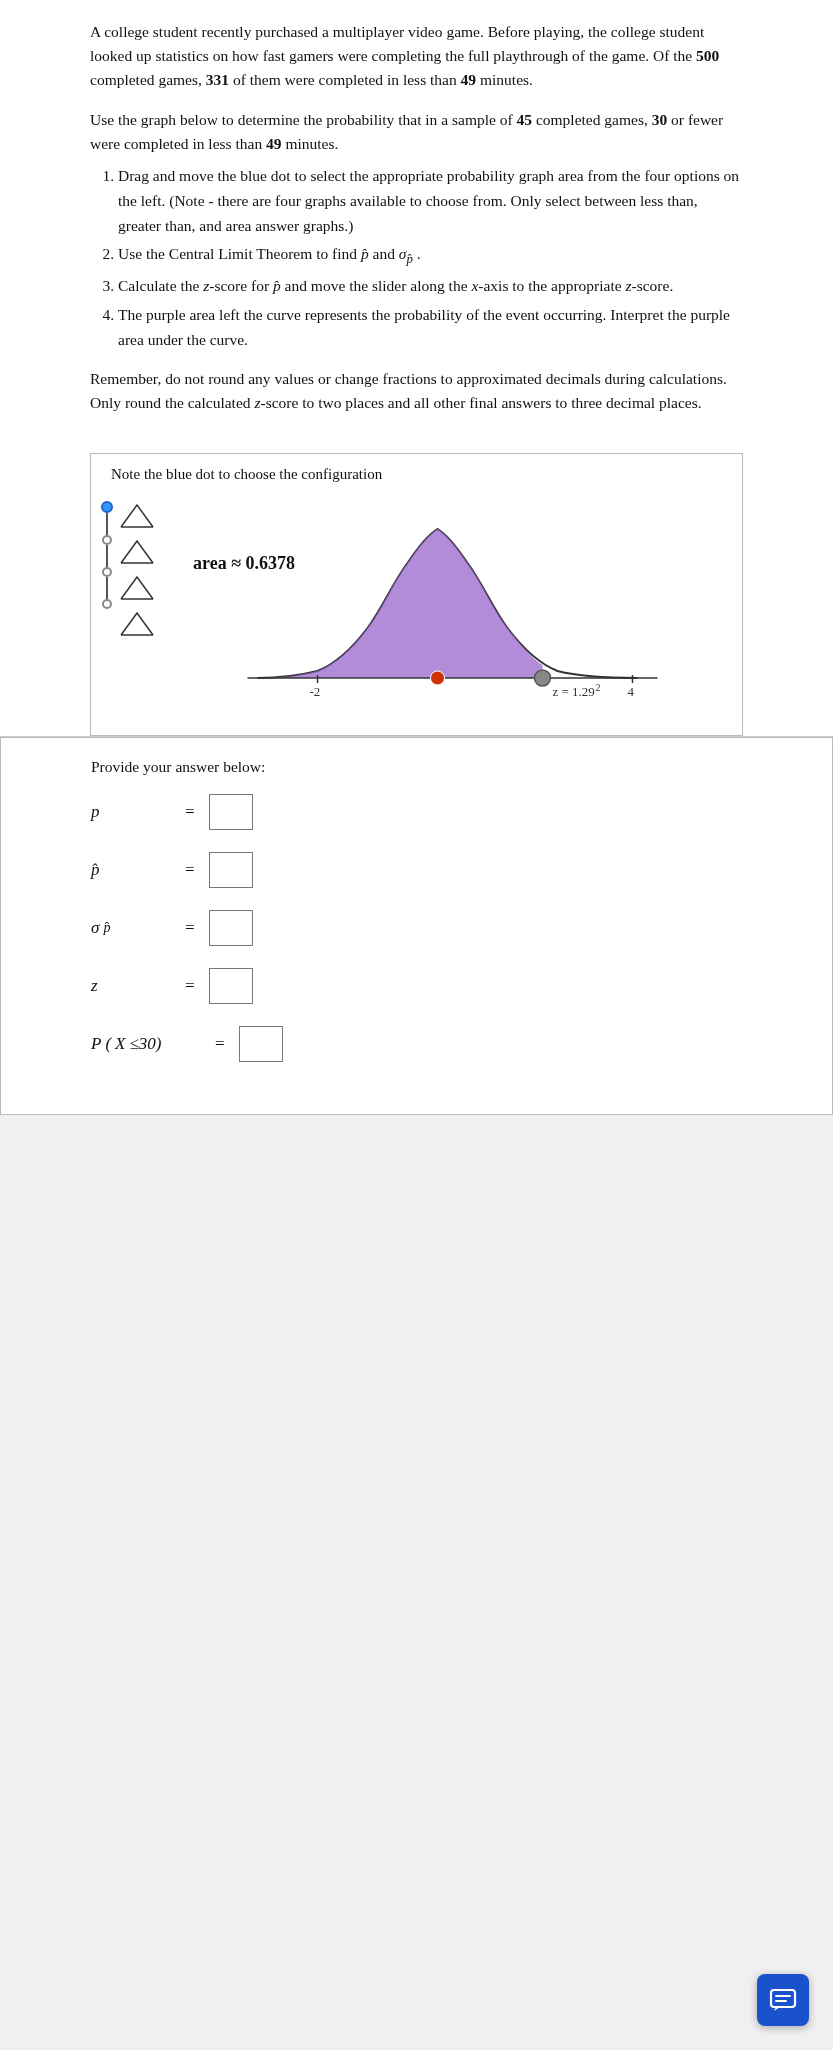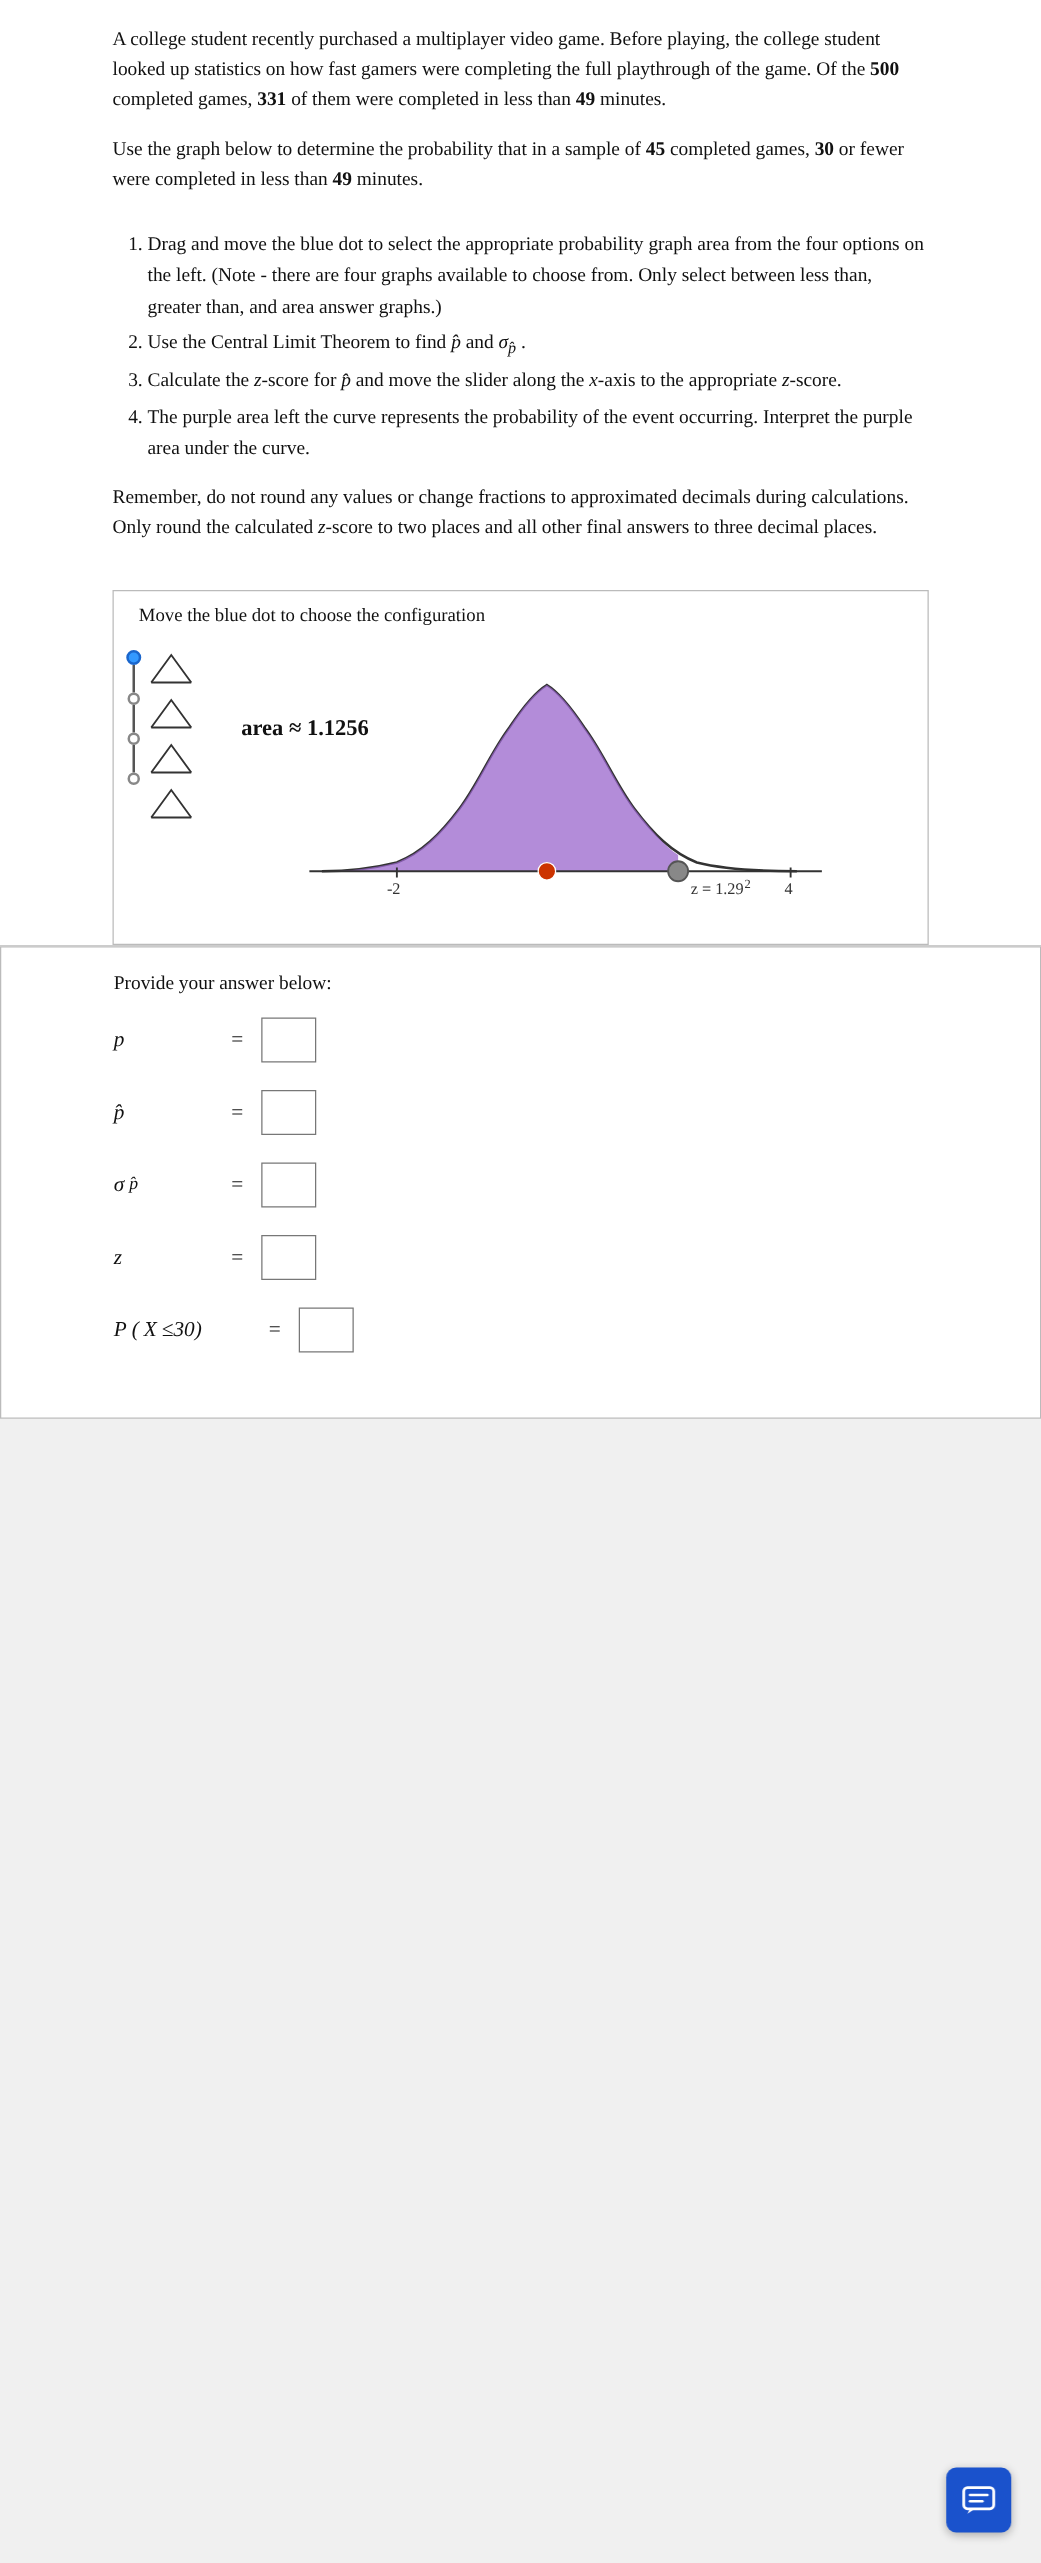--- a/index.html
+++ b/index.html
@@ -27,21 +27,21 @@
       margin-bottom: 16px;
       font-family: Liberation Serif, serif;
     }
     .problem-text strong, .bold-num {
       font-weight: bold;
     }
     .instructions-text {
       font-size: 15.5px;
       line-height: 1.55;
       color: #111;
-      margin-bottom: 28px;
+      margin-bottom: 8px;
     }
     ol {
       margin-left: 28px;
       margin-bottom: 14px;
     }
     ol li {
       font-size: 15.5px;
       line-height: 1.6;
       color: #111;
       margin-bottom: 4px;
@@ -203,21 +203,21 @@
       <li>The purple area left the curve represents the probability of the event occurring. Interpret the purple area under the curve.</li>
     </ol>
 
     <p class="remember-text">
       Remember, do not round any values or change fractions to approximated decimals during calculations. Only round the calculated <em>z</em>-score to two places and all other final answers to three decimal places.
     </p>
   </div>
 
   <div class="graph-wrapper">
     <div class="graph-outer-border">
-      <div class="graph-title">Move the blue dot to choose the configuration</div>
+      <div class="graph-title">Note the blue dot to choose the configuration</div>
 
       <div class="graph-inner">
 
         <div class="graph-left-options">
 
           <div style="display:flex; flex-direction:row; align-items:flex-start; margin-top:2px;">
             <div style="display:flex; flex-direction:column; align-items:center; margin-right:6px;">
 
               <div class="blue-dot"></div>
               <div style="width:2px; height:22px; background:#555;"></div>
@@ -251,21 +251,21 @@
                 <svg width="36" height="28" viewBox="0 0 36 28">
                   <polyline points="2,26 18,4 34,26" fill="none" stroke="#333" stroke-width="1.5"></polyline>
                   <line x1="2" y1="26" x2="34" y2="26" stroke="#333" stroke-width="1.5"></line>
                 </svg>
               </div>
             </div>
           </div>
         </div>
 
         <div class="bell-curve-area">
-          <div class="area-label">area ≈ 1.1256</div>
+          <div class="area-label">area ≈ 0.6378</div>
           <svg width="100%" height="230" viewBox="0 0 420 230" preserveAspectRatio="xMidYMid meet">
 
             <defs>
               <clipPath id="left-clip">
                 <rect x="0" y="0" width="310" height="200"></rect>
               </clipPath>
             </defs>
 
             <path d="M 20,185 C 40,185 60,183 80,178 C 100,170 115,155 130,135 C 145,115 155,90 170,70 C 180,55 190,42 200,36 C 210,42 220,55 230,70 C 245,90 255,115 270,135 C 285,155 300,170 320,178 C 340,183 370,185 400,185" fill="none" stroke="#333" stroke-width="2"></path>
 

